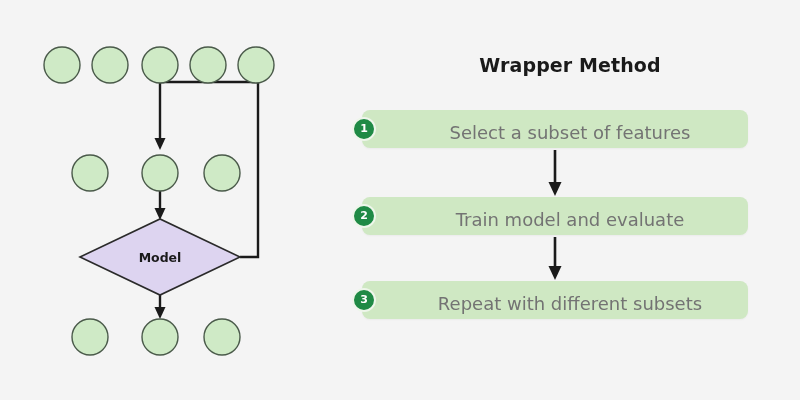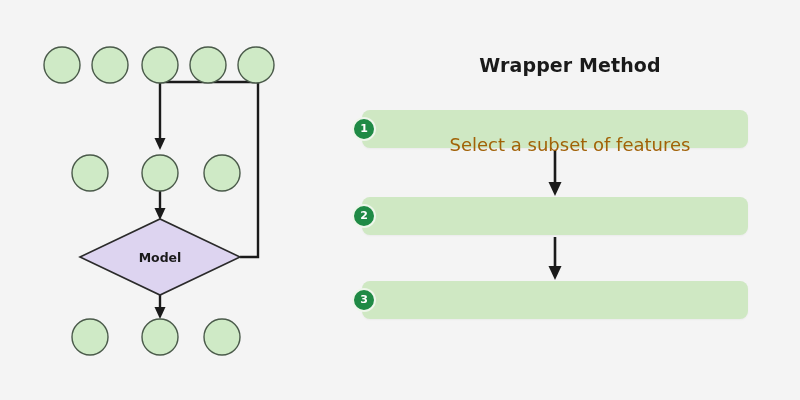--- a/index.html
+++ b/index.html
@@ -65,26 +65,26 @@
     border-radius: 8px;
     box-shadow: 0 1px 2px rgba(0,0,0,0.04);
   }
   .step-pill.p1 { top: 110px; }
   .step-pill.p2 { top: 197px; }
   .step-pill.p3 { top: 281px; }
   .step-label {
     position: absolute;
     left: 40px;
     right: 10px;
-    top: 16px;
+    top: 4px;
     height: 38px;
     line-height: 38px;
     text-align: center;
     font-size: 18px;
-    color: #a16207;
+    color: #737373;
     white-space: nowrap;
   }
   .step-badge {
     position: absolute;
     left: -10px;
     top: 7px;
     width: 24px;
     height: 24px;
     border-radius: 50%;
     background: #1f8a45;
@@ -169,21 +169,23 @@
 
     <div class="steps">
 
       <div class="step-pill p1">
         <span class="step-badge">1</span>
         <span class="step-label">Select a subset of features</span>
       </div>
 
       <div class="step-pill p2">
         <span class="step-badge">2</span>
+        <span class="step-label">Train model and evaluate</span>
       </div>
 
       <div class="step-pill p3">
         <span class="step-badge">3</span>
+        <span class="step-label">Repeat with different subsets</span>
       </div>
 
     </div>
   </div>
 </div>
 
 </body></html>

